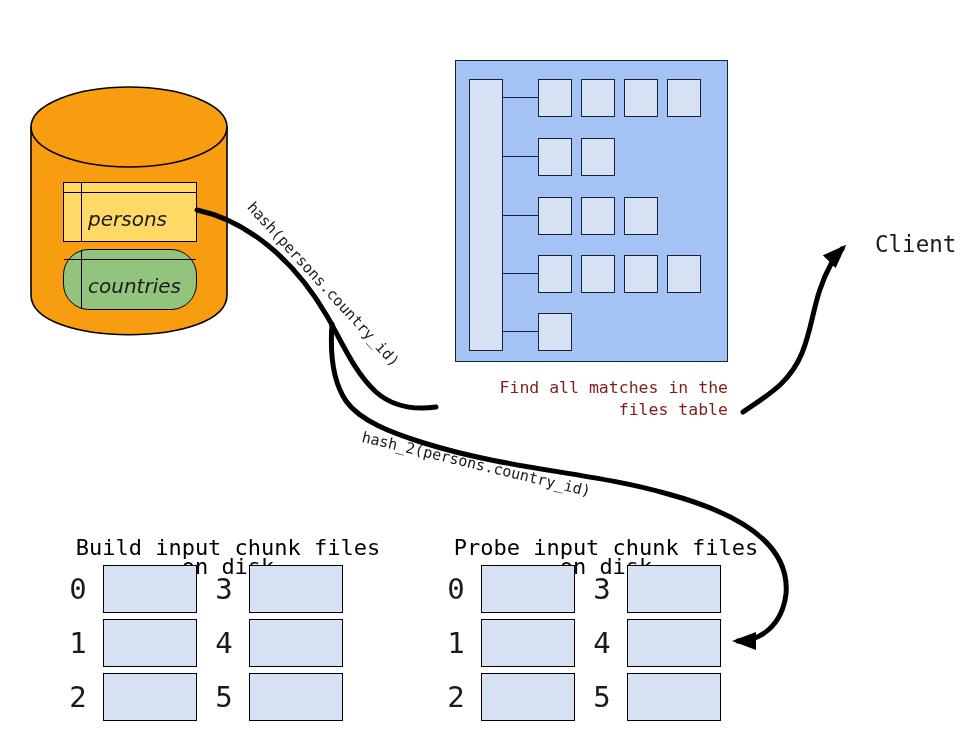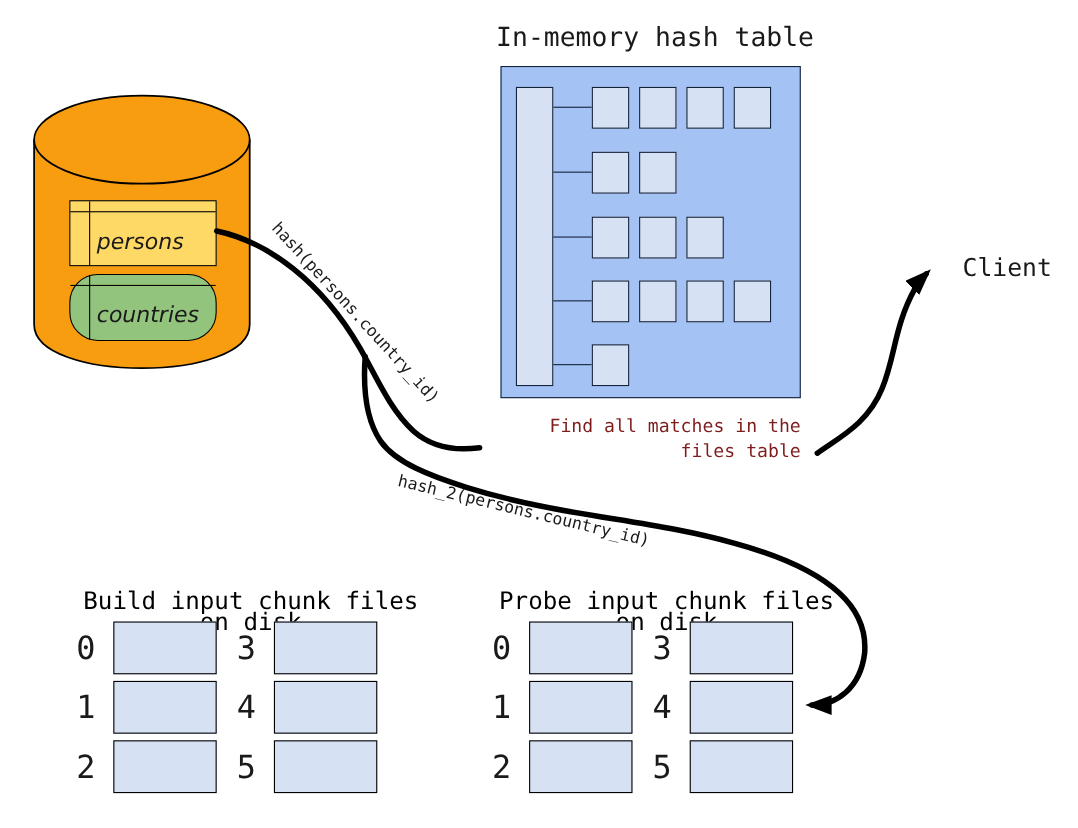--- a/index.html
+++ b/index.html
@@ -55,21 +55,20 @@
 </head>
 <body>
 
 <div class="canvas">
 
   <svg class="layer bg" viewBox="0 0 980 753">
     <path d="M31,127 L31,295 C31,348 227,348 227,295 L227,127" fill="#F89C10" stroke="#000" stroke-width="1.6"></path>
     <ellipse cx="129" cy="127" rx="98" ry="40" fill="#F89C10" stroke="#000" stroke-width="1.6"></ellipse>
   </svg>
 
-  <div class="title ht-title">In-memory hash table</div>
 
   <div class="table-box persons">
     <div class="tb-header"></div>
     <div class="tb-leftcol"></div>
     <div class="tb-label">persons</div>
   </div>
   <div class="table-box countries">
     <div class="tb-header"></div>
     <div class="tb-leftcol"></div>
     <div class="tb-label">countries</div>

